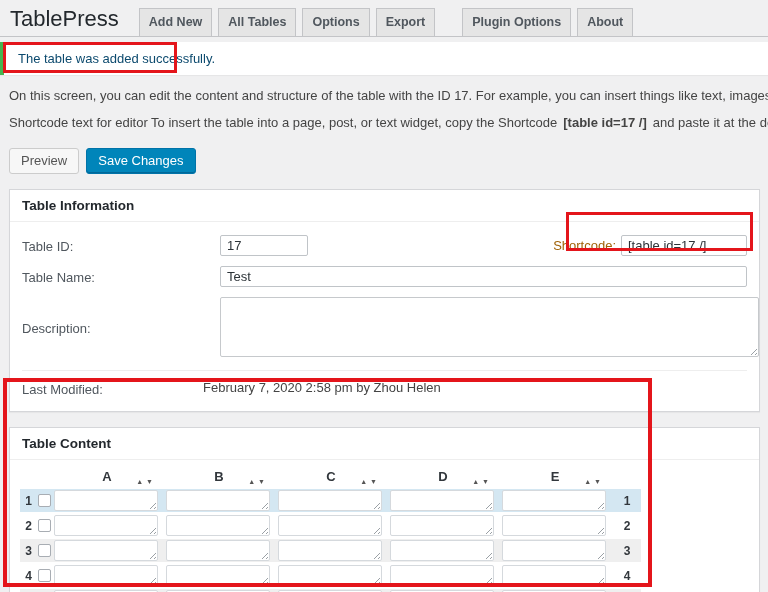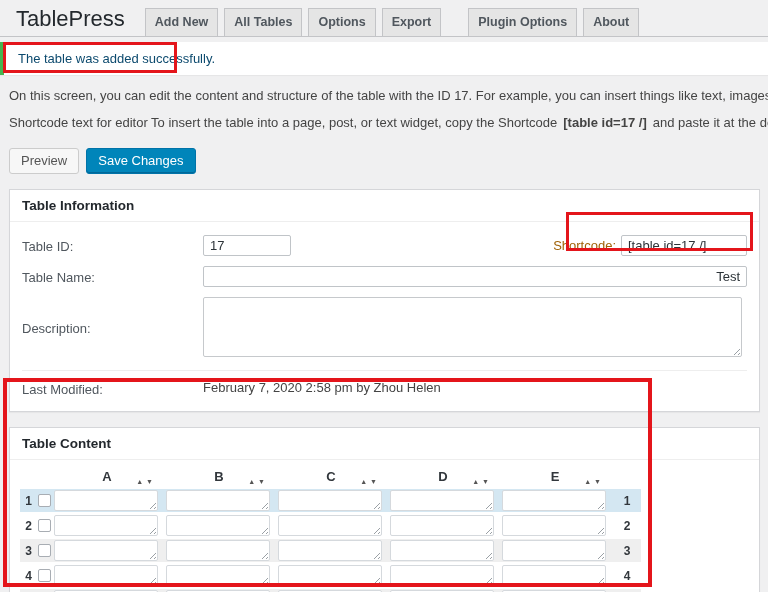--- a/index.html
+++ b/index.html
@@ -3,21 +3,21 @@
 <meta charset="utf-8">
 <style>
   * { box-sizing: border-box; }
   html,body { margin:0; padding:0; }
   body {
     width:768px; height:592px; position:relative; overflow:hidden;
     background:#f0f0f1; color:#3c434a;
     font-family:"Liberation Sans", sans-serif; font-size:13px;
   }
   
-  .topbar { height:37px; border-bottom:1px solid #c3c4c7; display:flex; align-items:flex-end; padding-left:16px; }
+  .topbar { height:37px; border-bottom:1px solid #c3c4c7; display:flex; align-items:flex-end; padding-left:10px; }
   .page-title { font-size:22px; font-weight:400; color:#23282d; margin:0 14px 2px 0; line-height:30px; }
   .nav-tab {
     background:#e5e5e5; border:1px solid #c3c4c7; border-bottom:none;
     padding:6px 9px 7px; margin-left:6px; font-size:12.5px; font-weight:600;
     color:#50575e; cursor:pointer; white-space:nowrap;
   }
   .nav-tab.gap-before { margin-left:27px; }
   
   .notice {
     background:#fff; border-left:4px solid #46b450; box-shadow:0 1px 1px rgba(0,0,0,.04);
@@ -39,29 +39,29 @@
   
   .postbox {
     background:#fff; border:1px solid #d5d6d9; box-shadow:0 1px 1px rgba(0,0,0,.04);
     margin:15px 8px 0 9px;
   }
   .postbox h2 {
     margin:0; padding:8px 12px; font-size:13.5px; font-weight:700; color:#23282d;
     border-bottom:1px solid #eeeeee;
   }
   .inside { padding:8px 12px 10px; }
-  .form-row { display:flex; align-items:center; padding:5px 0; }
+  .form-row { display:flex; align-items:center; padding:5px 0;gap:17px; }
   .form-row.top { align-items:center; }
   .flabel { width:181px; flex:0 0 181px; color:#50575e; padding-top:2px; }
   input[type="text"] {
     font-size:13px; color:#2c3338; border:1px solid #c0c4c8; border-radius:2px;
     padding:2px 6px; height:21px; background:#fff; font-family:"Liberation Sans", sans-serif;
   }
   .id-input { width:88px; }
-  .name-input { width:643px;text-align:right; }
+  .name-input { width:643px; }
   .shortcode-group { margin-left:auto; display:flex; align-items:center; }
   .shortcode-group .sc-label { color:#a16207; margin-right:5px; }
   .sc-input { width:126px; background:#ebebeb; color:#555; }
   .ta-wrap { position:relative; display:inline-block; }
   textarea {
     font-size:13px; border:1px solid #c6c9cc; border-radius:2px; background:#fff;
     resize:none; display:block; font-family:"Liberation Sans", sans-serif; padding:2px 5px;
   }
   .desc-ta { width:539px; height:60px; }
   .grip {

